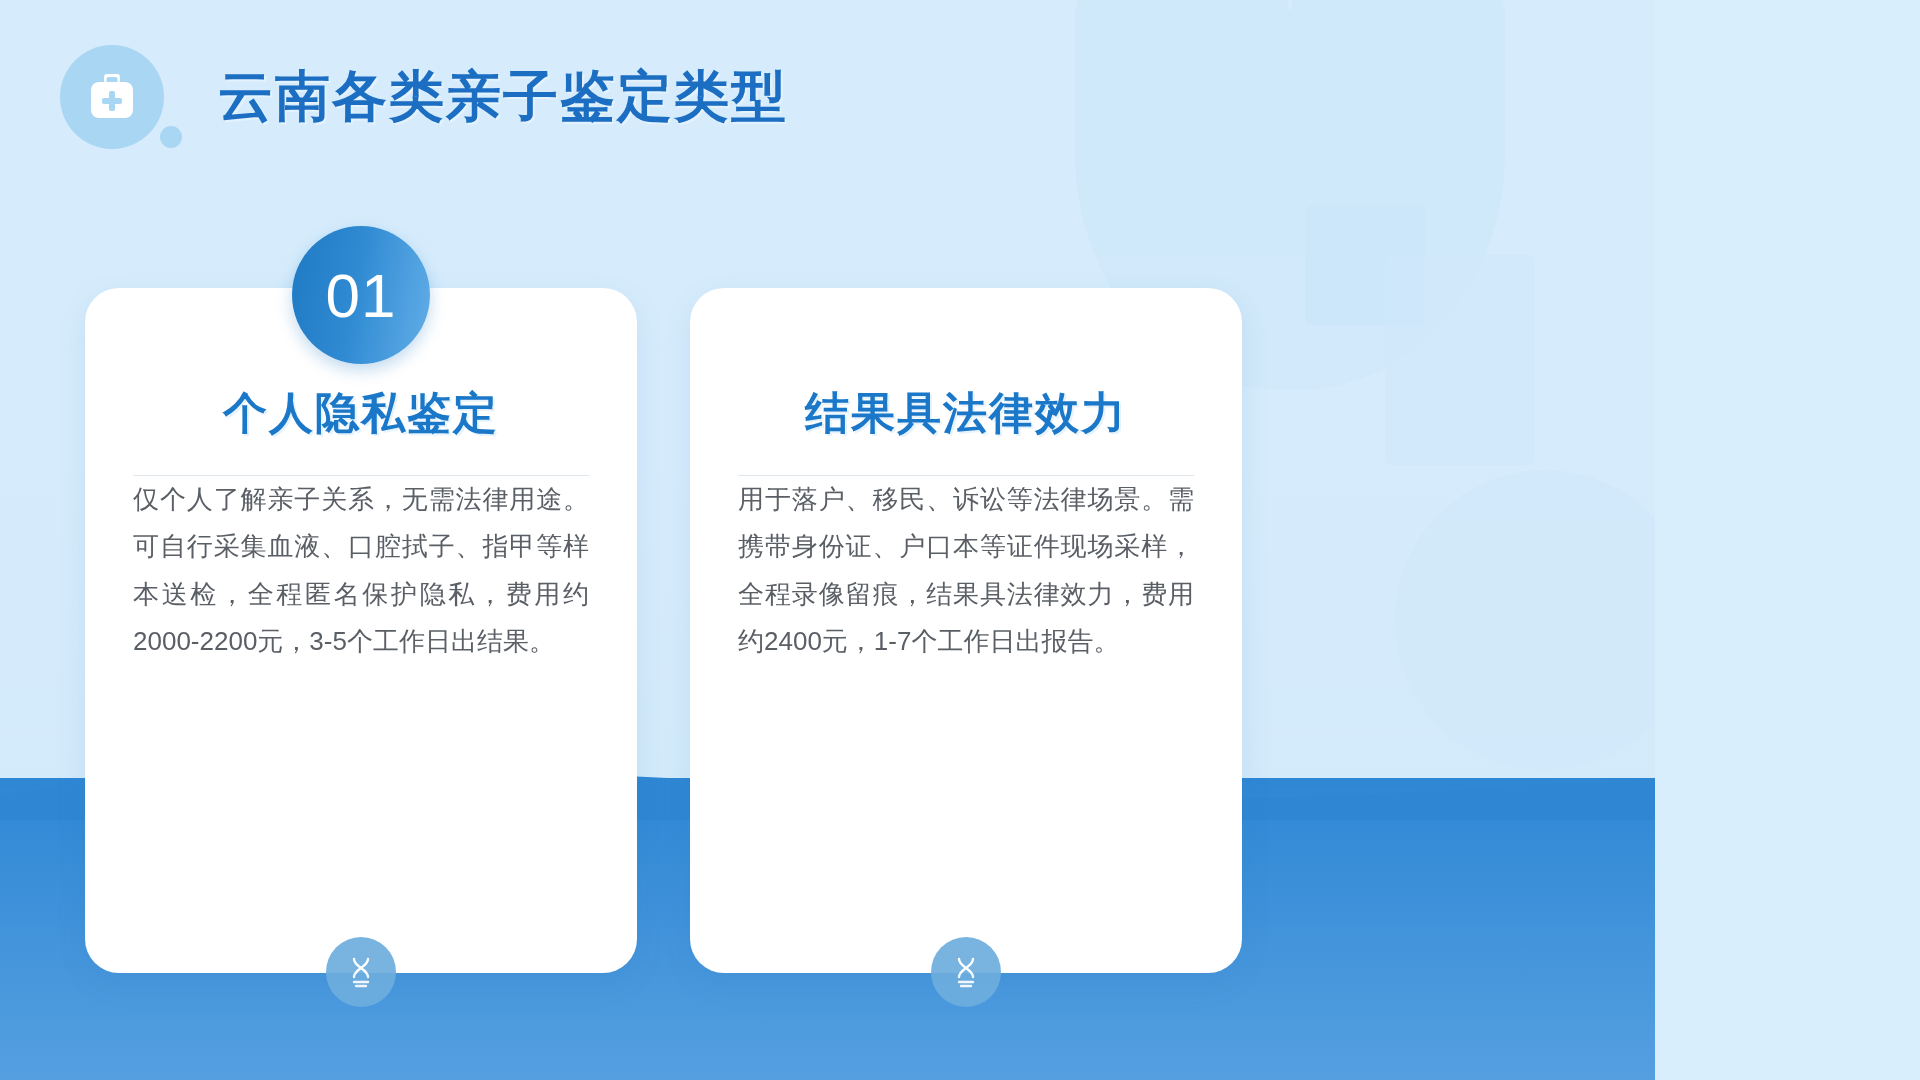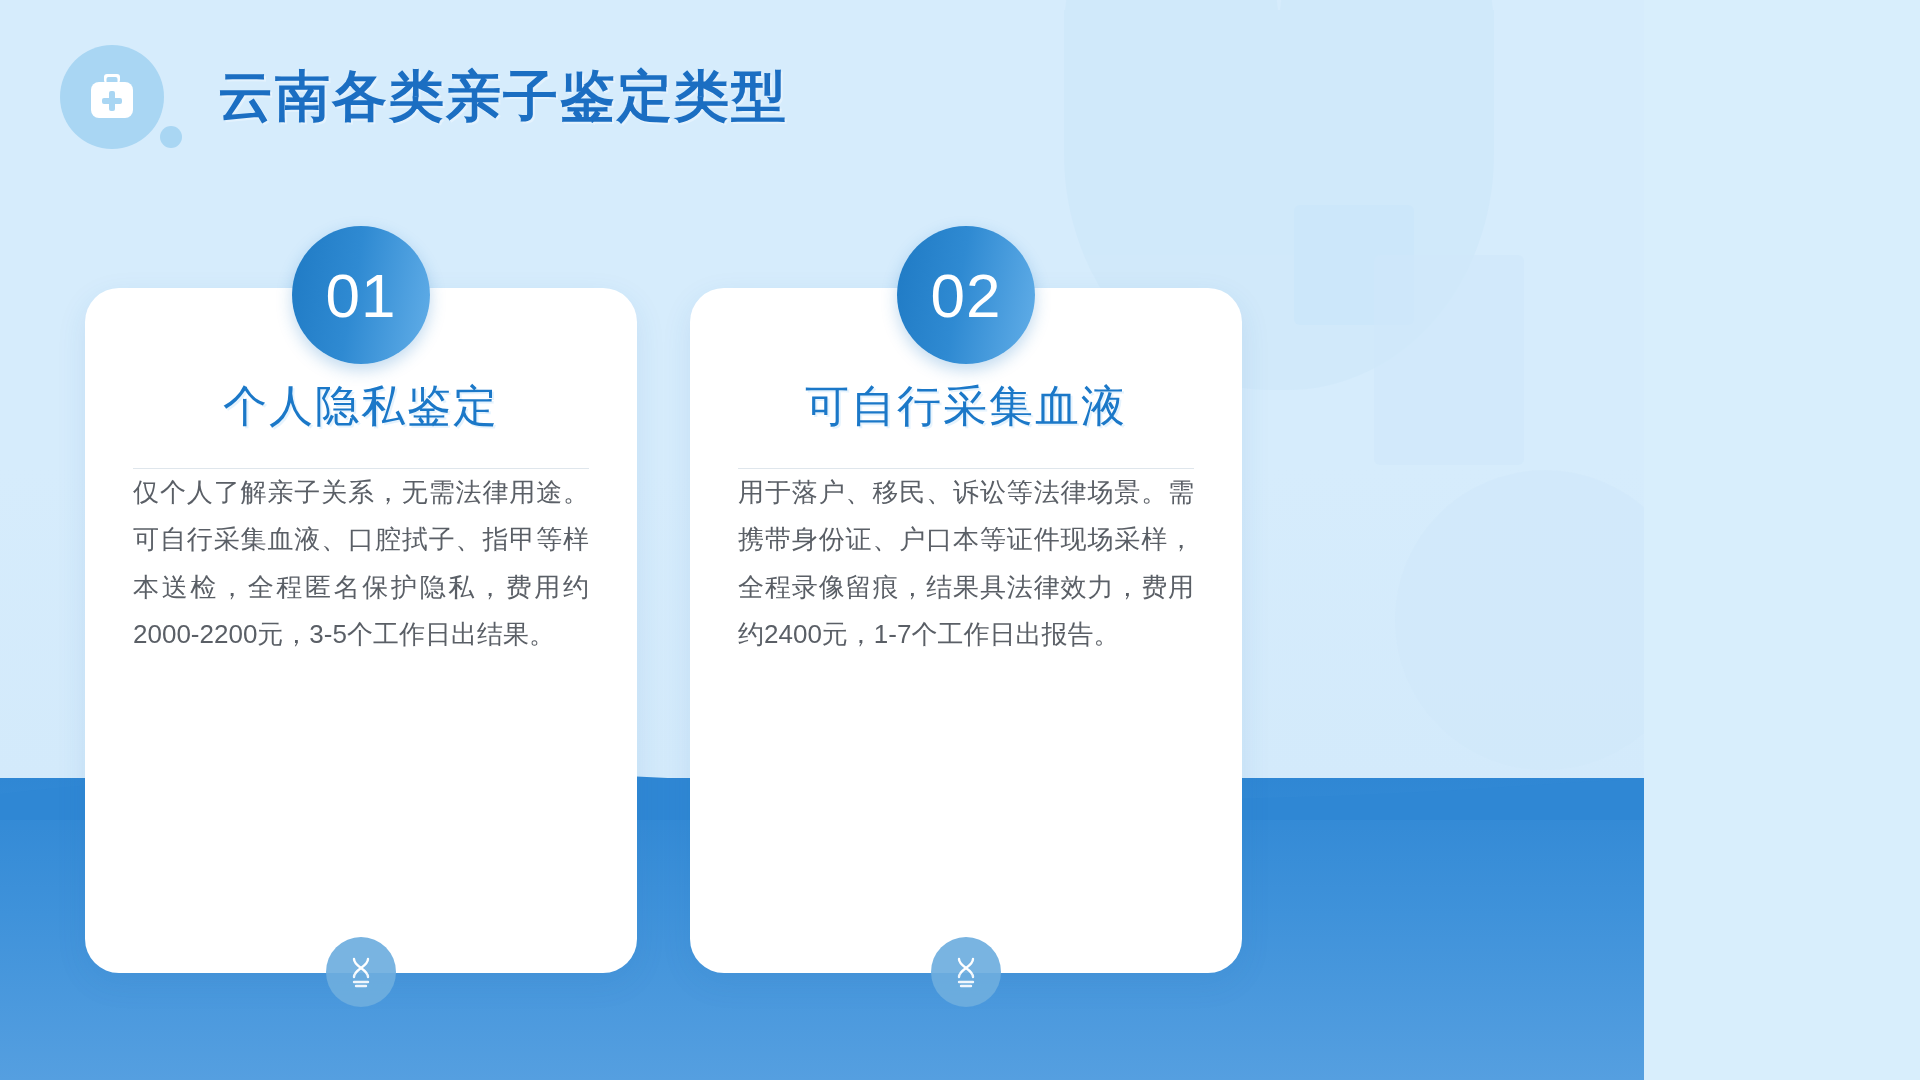--- a/index.html
+++ b/index.html
@@ -13,20 +13,21 @@
     font-family: "Liberation Sans", "DejaVu Sans", sans-serif;
     background: #d8eefc;
   }
 
   .stage {
     position: relative;
     width: 1644px;
     height: 1080px;
     overflow: hidden;
     background: #d8ecfb;
+    padding-left: 11px;
   }
 
   
   .bg-top {
     position: absolute;
     left: 0; top: 0;
     width: 1920px; height: 780px;
     background: linear-gradient(180deg, #d6ecfc 0%, #d6ecfc 60%, #d3eafb 100%);
   }
   .bg-bottom {
@@ -164,25 +165,25 @@
     align-items: center;
     justify-content: center;
     letter-spacing: 1px;
     box-shadow: 0 6px 16px rgba(31,122,196,.28);
     z-index: 3;
   }
 
   .card-title {
     text-align: center;
     font-size: 44px;
-    font-weight: 400;
+    font-weight: 700;
     color: #1b78c8;
     letter-spacing: 2px;
     text-shadow: 2px 2px 0 rgba(220,238,252,.7);
-    margin: 1px;
+    margin: 8px;
     padding-top: 4px;
   }
   .divider {
     margin: 32px auto 0 auto;
     width: 100%;
     height: 1px;
     background: #dfe6ec;
   }
   .card-body {
     font-size: 26px;
@@ -254,23 +255,22 @@
               <path d="M27,7 C27,15 13,17 13,25"></path>
               <path d="M13,30 L27,30"></path>
               <path d="M15,34 L25,34"></path>
             </g>
           </svg>
         </div>
       </div>
     </div>
 
     <div class="card-wrap c2">
-      <div class="num-badge">02</div>
       <div class="card">
-        <div class="card-title">可自行采集血液</div>
+        <div class="card-title">结果具法律效力</div>
         <div class="divider"></div>
         <div class="card-body">用于落户、移民、诉讼等法律场景。需携带身份证、户口本等证件现场采样，全程录像留痕，结果具法律效力，费用约2400元，1-7个工作日出报告。</div>
         <div class="dna-mark">
           <svg width="40" height="40" viewBox="0 0 40 40">
             <g fill="none" stroke="#ffffff" stroke-width="2.4" stroke-linecap="round">
               <path d="M13,7 C13,15 27,17 27,25"></path>
               <path d="M27,7 C27,15 13,17 13,25"></path>
               <path d="M13,30 L27,30"></path>
               <path d="M15,34 L25,34"></path>
             </g>

